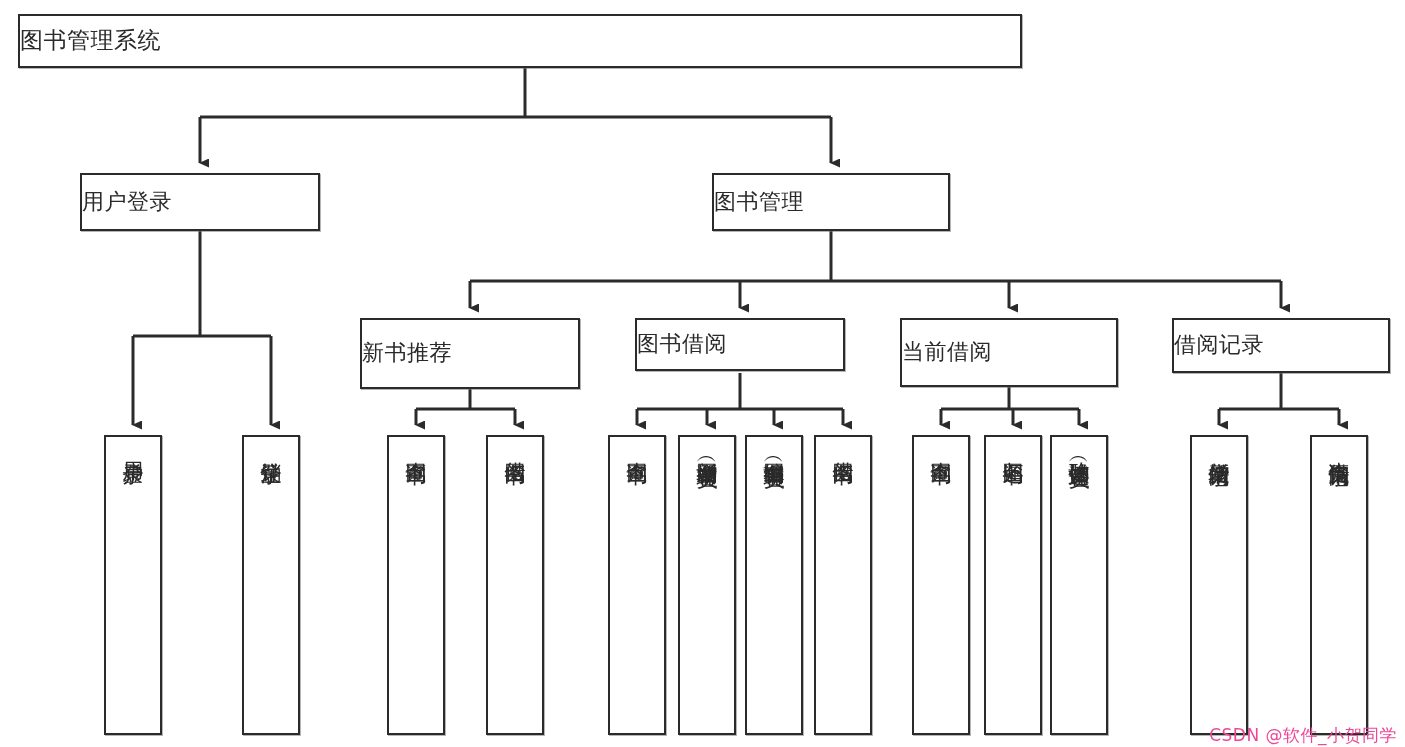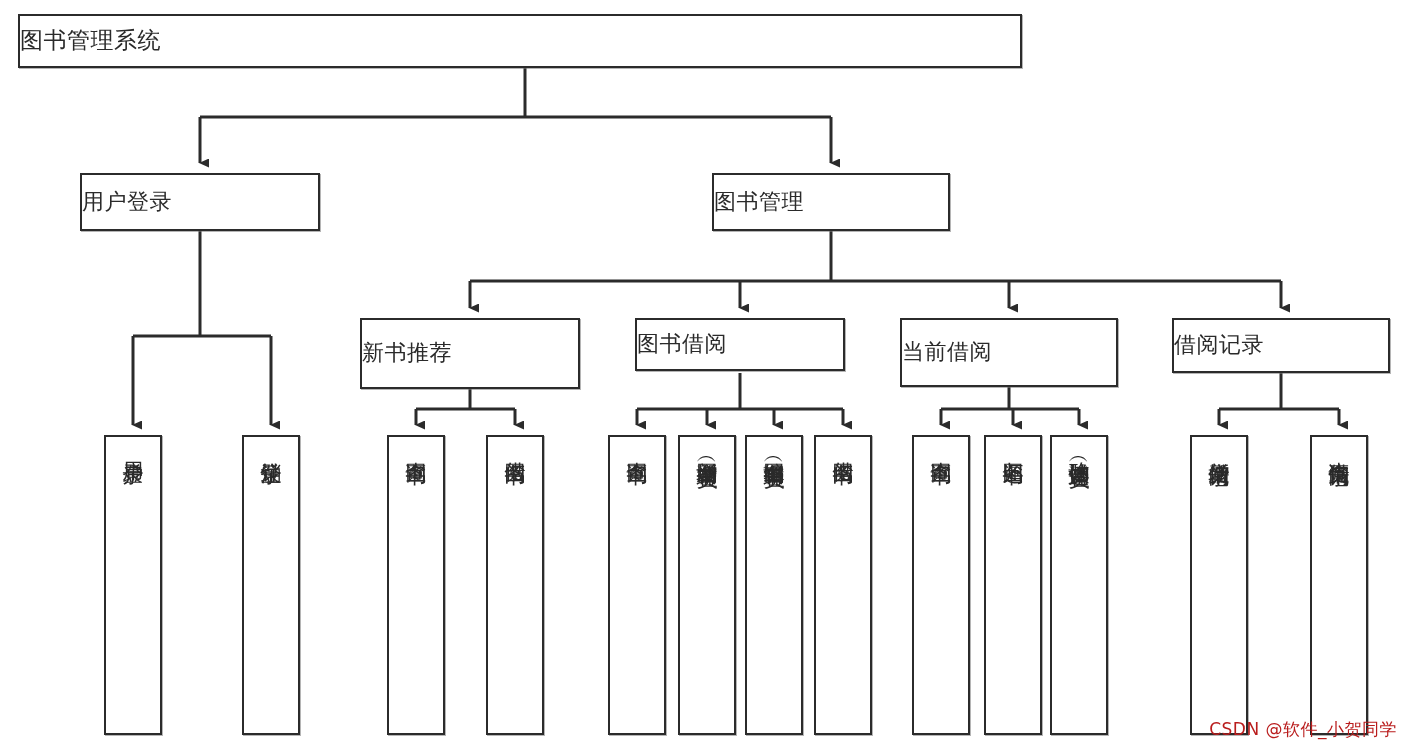--- a/index.html
+++ b/index.html
@@ -68,23 +68,23 @@
     letter-spacing: 1px;
     color: #2a2a2a;
     white-space: nowrap;
   }
   .leaf-box.tall-text {
     align-items: flex-start;
   }
   #watermark {
     position: absolute;
     right: 8px;
-    bottom: 6px;
+    bottom: 0;
     font-size: 17px;
-    color: #b91c1c;
+    color: #ec4899;
     letter-spacing: 0.5px;
     white-space: nowrap;
     user-select: none;
     margin-left: 20px;
   }
 </style>
 </head>
 <body>
 
 <div id="diagram-canvas">

